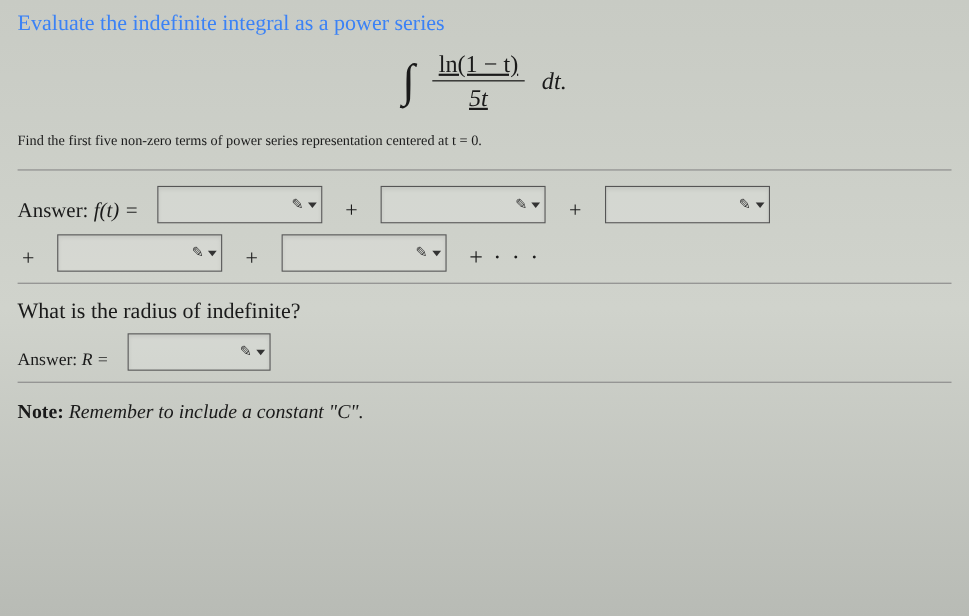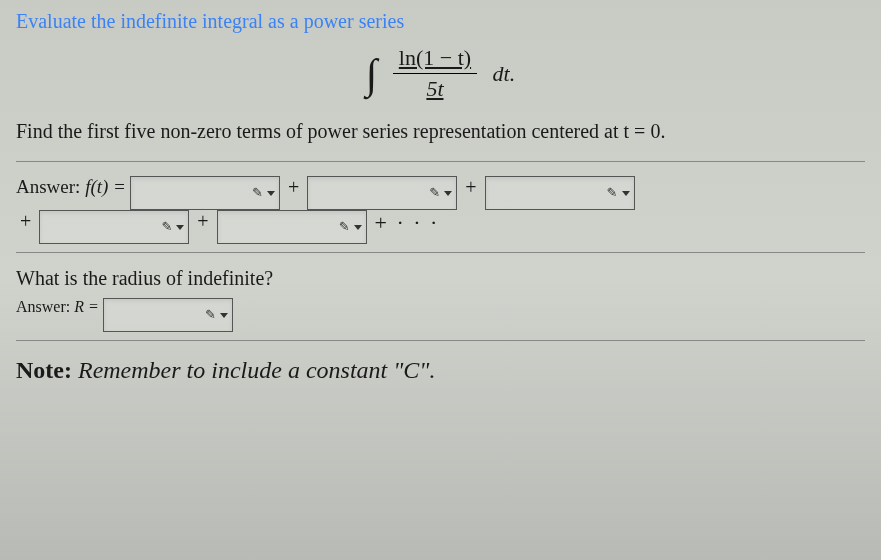--- a/index.html
+++ b/index.html
@@ -30,34 +30,35 @@
     display: inline-block;
     vertical-align: middle;
     text-align: center;
     margin: 0 4px;
     text-decoration: underline;
   }
   .frac .num { display: block; border-bottom: 1.5px solid #000; padding: 0 6px 2px; }
   .frac .den { display: block; padding-top: 2px; }
   .dt { vertical-align: middle; margin-left: 6px; font-style: italic; }
   .sub-instruction {
-    font-size: 20px;
+    font-size: 13px;
     margin-bottom: 18px;
   }
   hr.divider {
     border: none;
     border-top: 1px solid #888;
     margin: 8px 0 14px 0;
   }
   .answer-section { font-size: 19px; }
   .row {
     display: flex;
-    align-items: flex-start;
+    align-items: flex-end;
     flex-wrap: wrap;
-    gap: 4px;
+    gap: 17px;
+    margin-bottom: 10px;
   }
   .label { font-style: normal; }
   .ital { font-style: italic; }
   .input-box {
     display: inline-flex;
     align-items: center;
     justify-content: flex-end;
     width: 150px;
     height: 34px;
     border: 1.5px solid #555;
@@ -76,21 +77,21 @@
     width: 0; height: 0;
     border-left: 4px solid transparent;
     border-right: 4px solid transparent;
     border-top: 5px solid #333;
     margin-left: 2px;
   }
   .plus { font-size: 20px; padding: 0 4px; }
   .dots { font-size: 22px; padding: 0 4px; letter-spacing: 2px; }
   .radius-q { font-size: 20px; margin-top: 12px; margin-bottom: 8px; }
   .note {
-    font-size: 24px;
+    font-size: 18px;
     margin-top: 16px;
     font-family: Liberation Serif, serif;
   }
   .note b { font-weight: bold; }
   .note i { font-style: italic; }
 </style>
 </head>
 <body>
 
 <div class="page">

